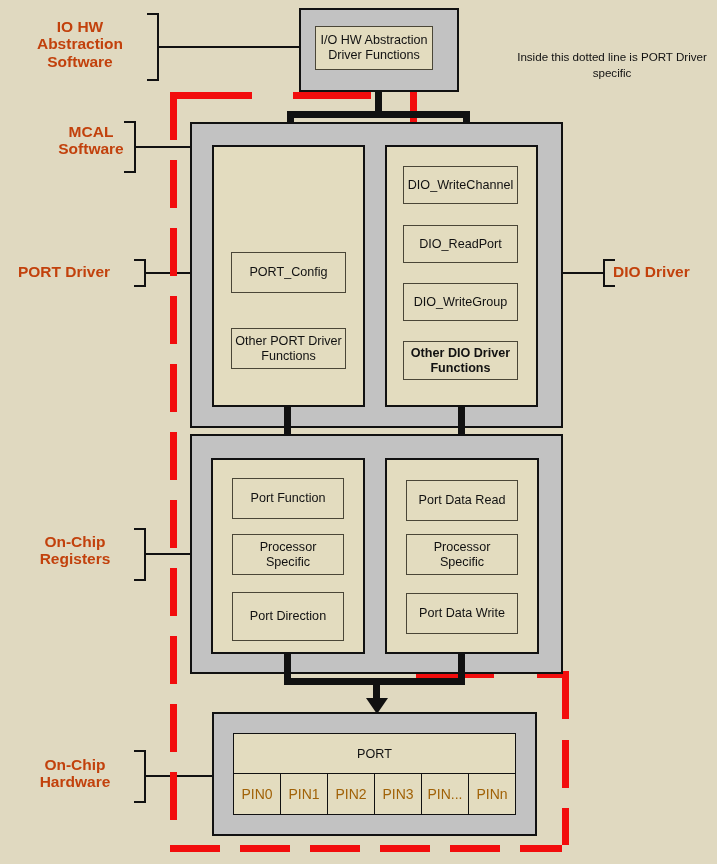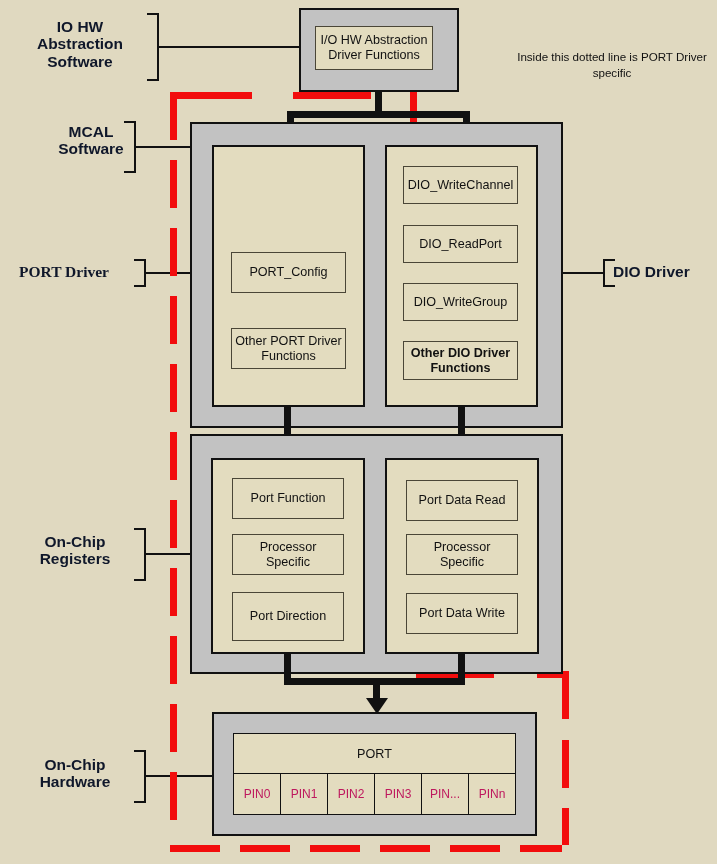--- a/index.html
+++ b/index.html
@@ -10,21 +10,21 @@
     overflow:hidden;
     position:relative;
   }
   #stage{position:absolute;left:0;top:0;width:717px;height:864px;}
 
   
   .side-label{
     position:absolute;
     font-weight:bold;
     font-size:15.5px;
-    color:#0f172a;
+    color:#c2410c;
     line-height:1.12;
     text-align:center;
     white-space:pre-line;
   }
   .side-label.left-align{text-align:left;}
 
   
   .bracket{
     position:absolute;
     border-top:2px solid #111;
@@ -112,21 +112,21 @@
     border-bottom:1.6px solid #111;
     box-sizing:border-box;
   }
   .pin-row{
     position:absolute;left:0;right:0;top:40px;bottom:0;
     display:flex;
   }
   .pin-cell{
     flex:1 1 0;
     display:flex;align-items:center;justify-content:center;
-    font-size:12px;color:#be185d;
+    font-size:14px;color:#a16207;
     border-right:1.6px solid #111;
     box-sizing:border-box;
   }
   .pin-cell:last-child{border-right:none;}
 </style>
 </head>
 <body>
 
 <div id="stage">
 
@@ -136,21 +136,21 @@
 Abstraction
 Software</div>
   <div class="bracket" style="left:147px;top:13px;width:12px;height:68px;"></div>
   <div class="leader" style="left:158px;top:46px;width:141px;"></div>
 
   <div class="side-label" style="left:26px;top:123px;width:130px;">MCAL
 Software</div>
   <div class="bracket" style="left:124px;top:121px;width:12px;height:52px;"></div>
   <div class="leader" style="left:135px;top:146px;width:55px;"></div>
 
-  <div class="side-label" style="left:0px;top:263px;width:128px;font-family:Liberation Serif, serif;">PORT Driver</div>
+  <div class="side-label" style="left:0px;top:263px;width:128px;">PORT Driver</div>
   <div class="bracket" style="left:134px;top:259px;width:12px;height:28px;"></div>
   <div class="leader" style="left:145px;top:272px;width:68px;"></div>
 
   <div class="side-label" style="left:10px;top:533px;width:130px;">On-Chip
 Registers</div>
   <div class="bracket" style="left:134px;top:528px;width:12px;height:53px;"></div>
   <div class="leader" style="left:145px;top:553px;width:68px;"></div>
 
   <div class="side-label" style="left:10px;top:756px;width:130px;">On-Chip
 Hardware</div>

